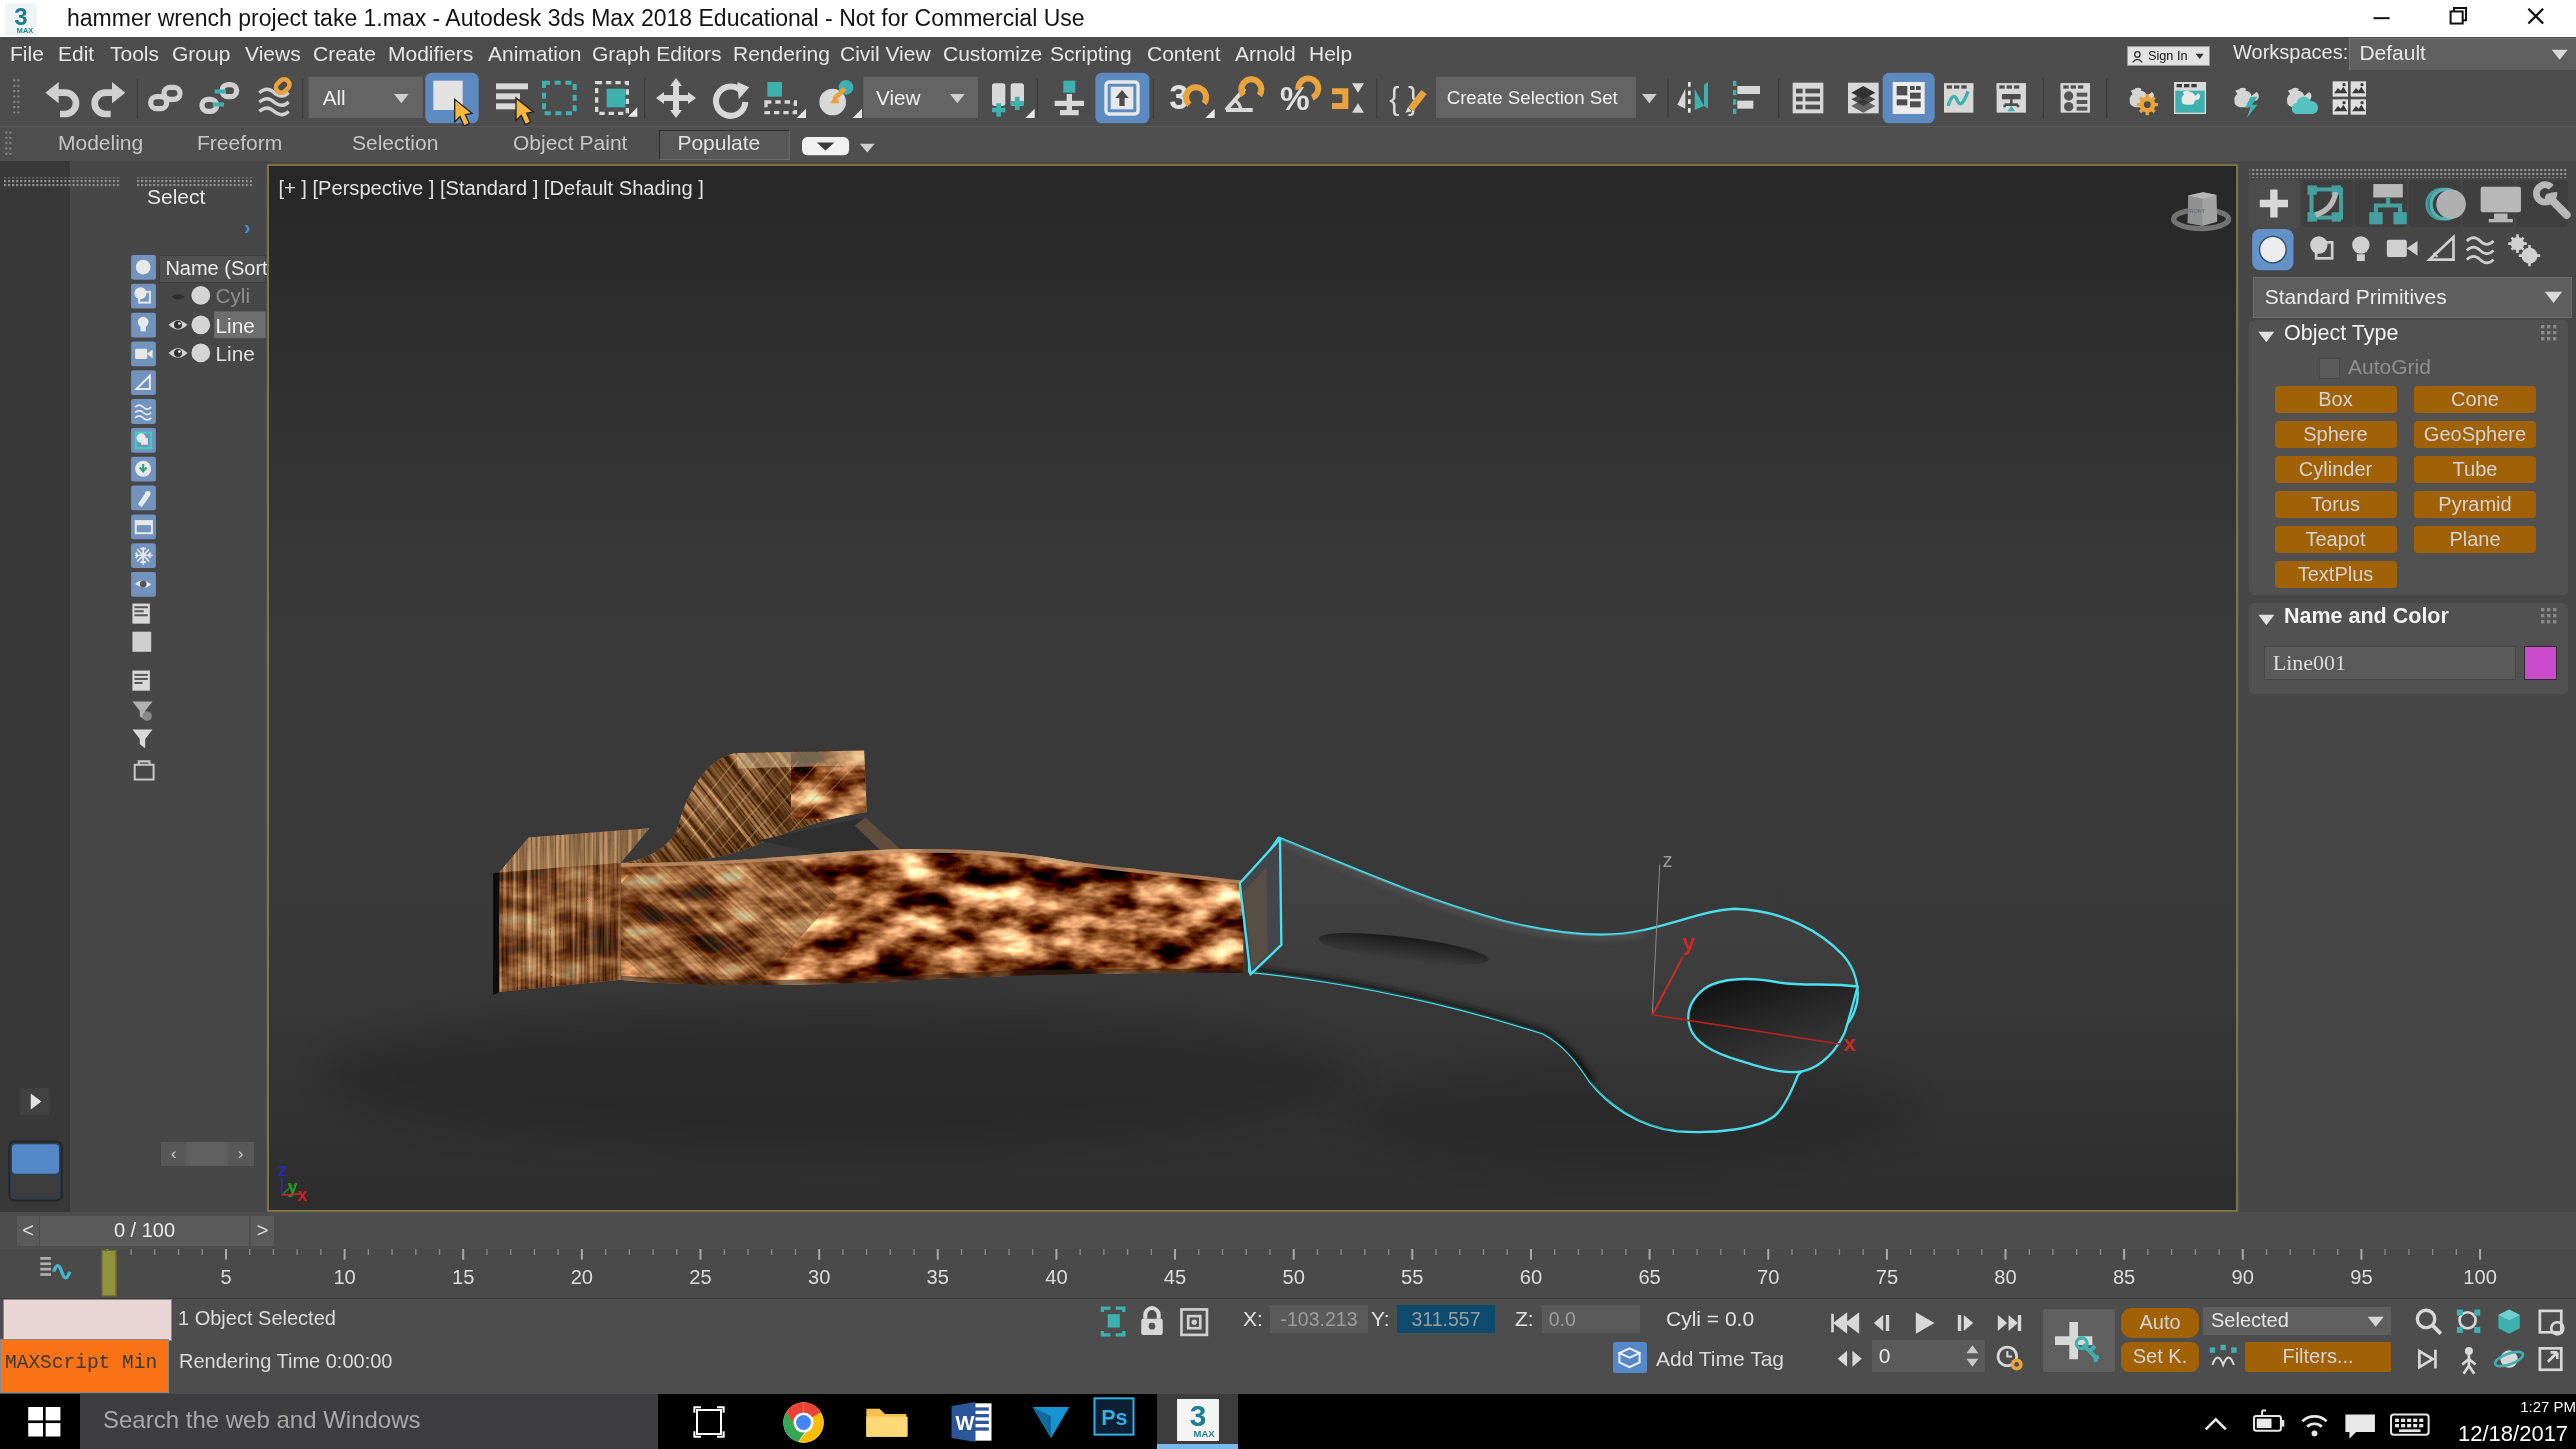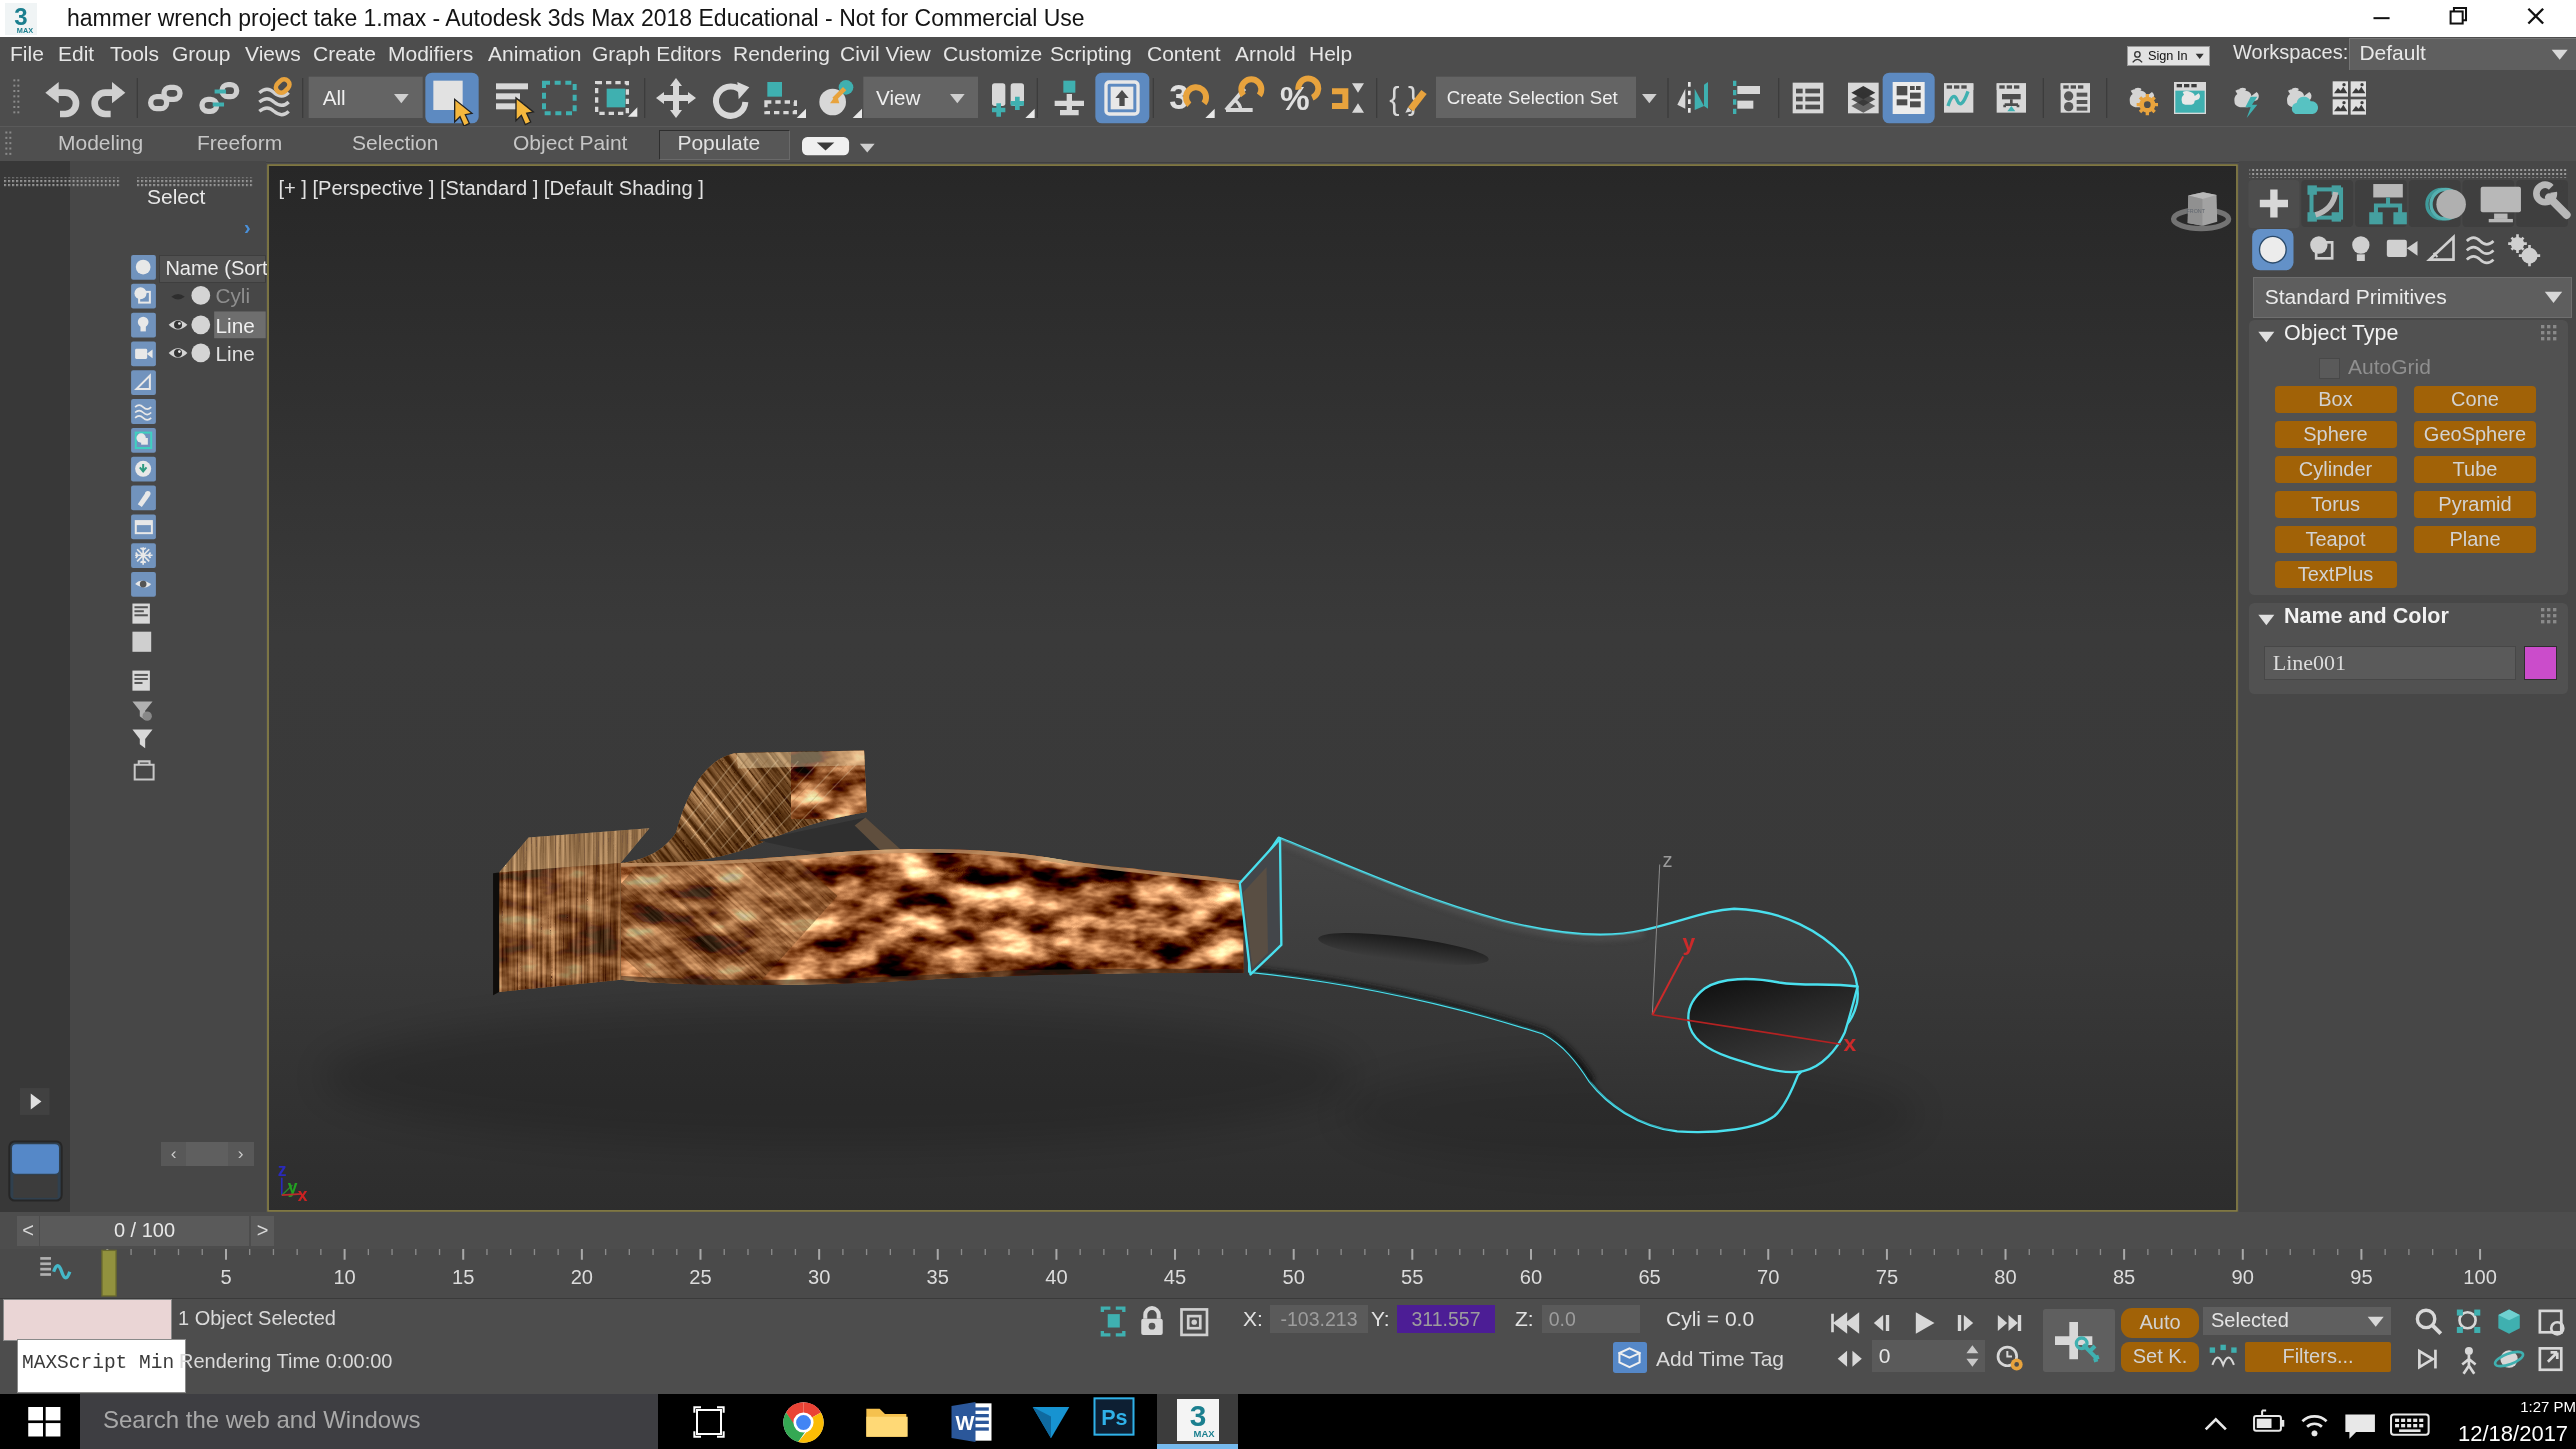--- a/index.html
+++ b/index.html
@@ -951,21 +951,21 @@
  <text x="2989.6" y="52" font-size="30" fill="#dcdcdc" text-anchor="middle" font-family="Liberation Sans">80</text>
  <text x="3166.4" y="52" font-size="30" fill="#dcdcdc" text-anchor="middle" font-family="Liberation Sans">85</text>
  <text x="3343.3" y="52" font-size="30" fill="#dcdcdc" text-anchor="middle" font-family="Liberation Sans">90</text>
  <text x="3520.1" y="52" font-size="30" fill="#dcdcdc" text-anchor="middle" font-family="Liberation Sans">95</text>
  <text x="3697.0" y="52" font-size="30" fill="#dcdcdc" text-anchor="middle" font-family="Liberation Sans">100</text>
  <rect x="152" y="2" width="21" height="68" fill="#92923e" stroke="#6a6a2e" stroke-width="2"></rect>
 </svg>
 
 <div class="a" style="left:0;top:1299px;width:2576px;height:95px;background:#4d4d4d"></div>
 <div class="a" style="left:2.7px;top:1299px;width:167px;height:40px;background:#ead5d5;border:0.7px solid #8a8a8a"></div>
-<div class="a" style="left:17px;top:1339px;width:167px;height:52px;background:#ffffff;border:0.7px solid #8a8a8a">
+<div class="a" style="left:0;top:1339px;width:167px;height:52px;background:#f97316;border:0.7px solid #8a8a8a">
  <div class="a" style="left:4px;top:12px;font-size:19.5px;color:#3a3a3a;font-family:'Liberation Mono',monospace;white-space:nowrap">MAXScript Min</div>
 </div>
 <div class="a" style="left:178px;top:1307px;font-size:20px;color:#dadada">1 Object Selected</div>
 <div class="a" style="left:179px;top:1350px;font-size:20px;color:#dadada">Rendering Time  0:00:00</div>
 <svg class="a" style="left:1097px;top:1304px" width="114" height="35" viewBox="0 0 170 52">
  <g stroke="#3fb0b0" stroke-width="5" fill="none">
         <path d="M8 12 v-6 h12 M28 6 h12 v6 M40 40 v6 h-12 M20 46 h-12 v-6"></path>
       </g>
       <rect x="16" y="15" width="18" height="20" fill="#3fb0b0"></rect>
  <g transform="translate(62,0)">
@@ -975,21 +975,21 @@
       </g>
  <g transform="translate(124,0)">
         <rect x="2" y="8" width="38" height="38" fill="none" stroke="#d0d0d0" stroke-width="4"></rect>
         <rect x="12" y="18" width="18" height="18" fill="none" stroke="#d0d0d0" stroke-width="4"></rect>
         <circle cx="21" cy="27" r="4" fill="#d0d0d0"></circle>
       </g>
 </svg>
 <div class="a" style="left:1243px;top:1307px;font-size:21px;color:#e2e2e2">X:</div>
 <div class="a" style="left:1270px;top:1305px;width:98px;height:28px;background:#5a5a5a;color:#9d9d9d;font-size:19.5px;line-height:28px;text-align:center">-103.213</div>
 <div class="a" style="left:1371px;top:1307px;font-size:21px;color:#e2e2e2">Y:</div>
-<div class="a" style="left:1397px;top:1305px;width:98px;height:28px;background:#4c1d95;color:#9d9d9d;font-size:19.5px;line-height:28px;text-align:center">311.557</div>
+<div class="a" style="left:1397px;top:1305px;width:98px;height:28px;background:#0c4a6e;color:#9d9d9d;font-size:19.5px;line-height:28px;text-align:center">311.557</div>
 <div class="a" style="left:1515px;top:1307px;font-size:21px;color:#e2e2e2">Z:</div>
 <div class="a" style="left:1542px;top:1305px;width:98px;height:28px;background:#5a5a5a;color:#9d9d9d;font-size:19.5px;line-height:28px;text-align:left;text-indent:6.7px">0.0</div>
 <div class="a" style="left:1666px;top:1307px;font-size:21px;color:#e2e2e2">Cyli = 0.0</div>
 <div class="a" style="left:1613px;top:1342px;width:34px;height:31px;background:#5588c8;border-radius:2.7px"></div>
 <svg class="a" style="left:1618px;top:1347px" width="23" height="21.5" viewBox="0 0 34 32">
       <path d="M17 2 L32 9 L17 16 L2 9 Z M2 9 v14 l15 7 l15 -7 v-14" fill="none" stroke="#f0f0f0" stroke-width="3"></path>
     </svg>
 <div class="a" style="left:1656px;top:1347px;font-size:21px;color:#dadada">Add Time Tag</div>
 <svg class="a" style="left:1825px;top:1307px" width="215" height="32" viewBox="0 0 320 48">
  <g fill="#d8d8d8">

